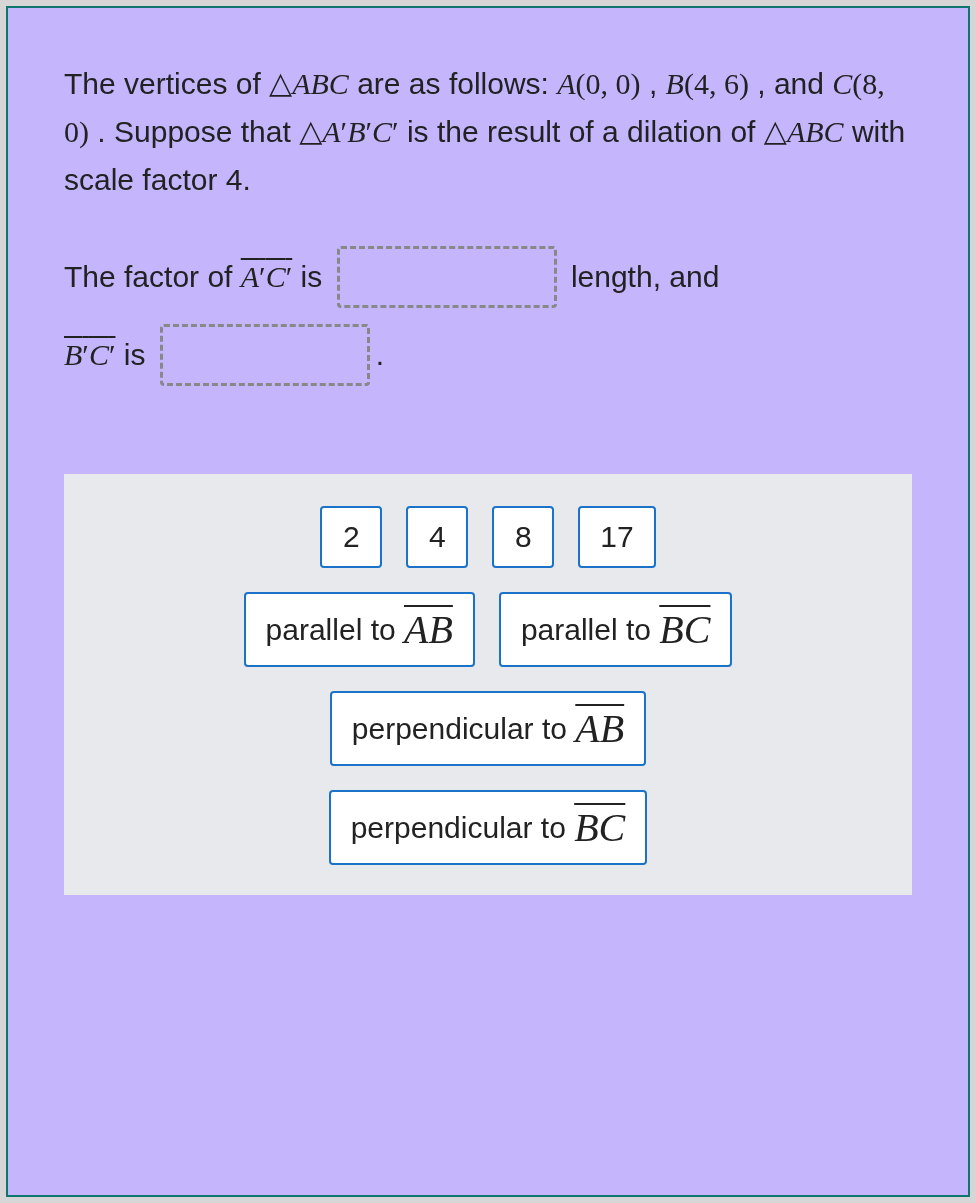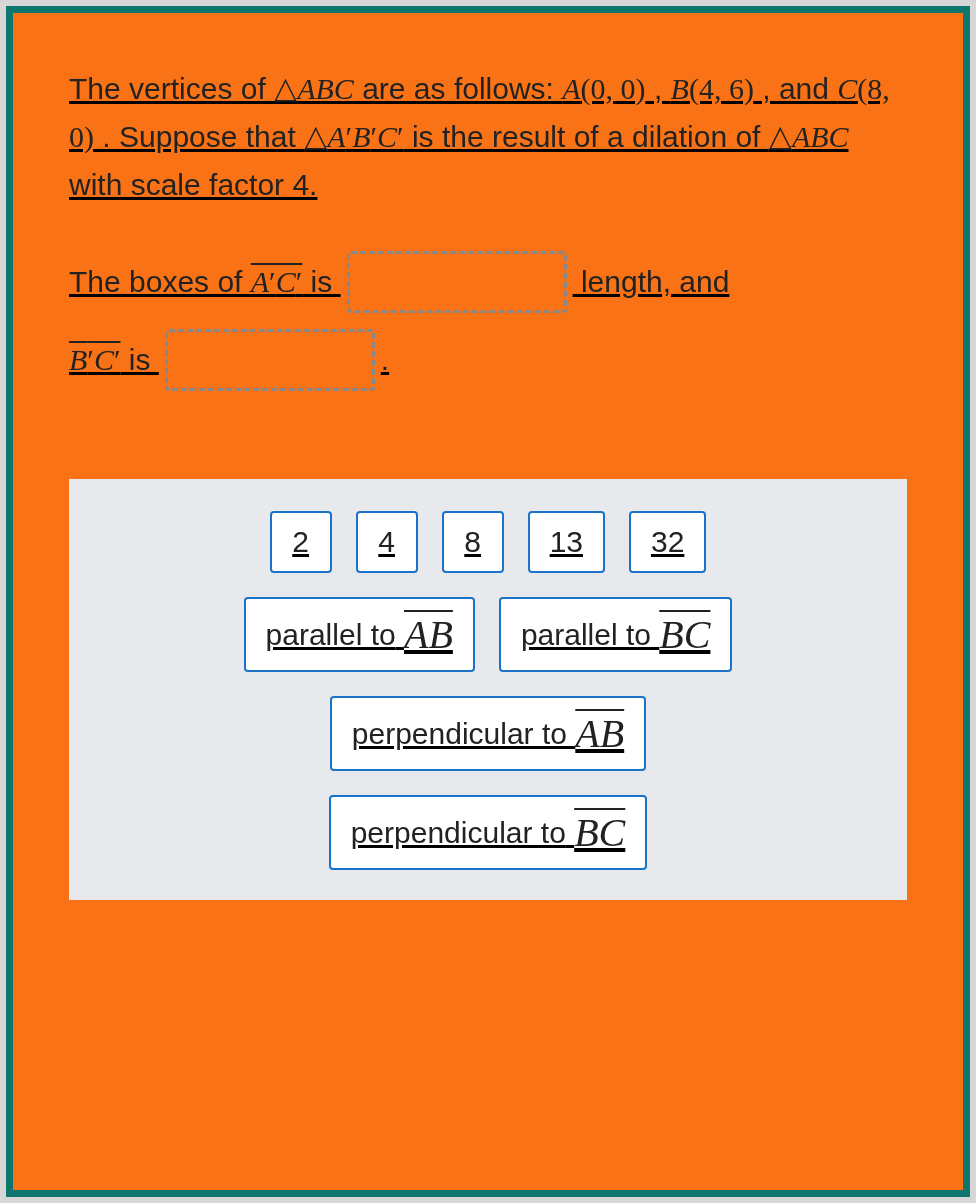--- a/index.html
+++ b/index.html
@@ -6,25 +6,24 @@
   body {
     margin: 0;
     background: #d6d6d6;
     font-family: Arial, Helvetica, sans-serif;
     display: flex;
     justify-content: center;
     padding: 6px;
   }
   .page {
     width: 964px;
-    background: #f97316;
-    border: 7px solid #0f766e;
+    background: #c4b5fd;
+    border: 2px solid #0f766e;
     padding: 52px 56px 40px 56px;
     min-height: 1191px;
-    text-decoration: underline;
   }
   .para {
     font-size: 30px;
     color: #222;
     line-height: 1.6;
     margin-bottom: 34px;
   }
   
   .mi { font-family: 'Times New Roman', Times, serif; font-style: italic; }
   .mn { font-family: 'Times New Roman', Times, serif; font-style: normal; }
@@ -82,31 +81,30 @@
 <body>
 
 <div class="page">
 
   <div class="para">
     <span>The vertices of </span><span class="tri">△</span><span class="mi">ABC</span><span> are as follows: </span><span class="mi">A</span><span class="mn">(0, 0)</span><span> , </span><span class="mi">B</span><span class="mn">(4, 6)</span><span> , and </span><span class="mi">C</span><span class="mn">(8, 0)</span><span> . Suppose that </span><span class="tri">△</span><span class="mi"><span>A</span><span class="prime">′</span></span><span class="mi"><span>B</span><span class="prime">′</span></span><span class="mi"><span>C</span><span class="prime">′</span></span><span> is the result of a dilation of </span><span class="tri">△</span><span class="mi">ABC</span><span> with scale factor 4.</span>
   </div>
 
 
   <div class="sentence">
-    <span>The boxes of </span><span class="mi seg"><span>A</span><span class="prime">′</span><span>C</span><span class="prime">′</span></span><span> is </span><span class="dropslot"></span><span> length, and </span><br>
+    <span>The factor of </span><span class="mi seg"><span>A</span><span class="prime">′</span><span>C</span><span class="prime">′</span></span><span> is </span><span class="dropslot"></span><span> length, and </span><br>
     <span class="mi seg"><span>B</span><span class="prime">′</span><span>C</span><span class="prime">′</span></span><span> is </span><span class="dropslot small"></span><span>.</span>
   </div>
 
   <div class="answerbank">
     <div class="bankrow">
       <div class="tile">2</div>
       <div class="tile">4</div>
       <div class="tile">8</div>
-      <div class="tile">13</div>
-      <div class="tile">32</div>
+      <div class="tile">17</div>
     </div>
     <div class="bankrow">
       <div class="tile">
         <span>parallel to </span>&nbsp;<span class="mi seg">AB</span>
       </div>
       <div class="tile">
         <span>parallel to </span>&nbsp;<span class="mi seg">BC</span>
       </div>
     </div>
     <div class="bankrow">

